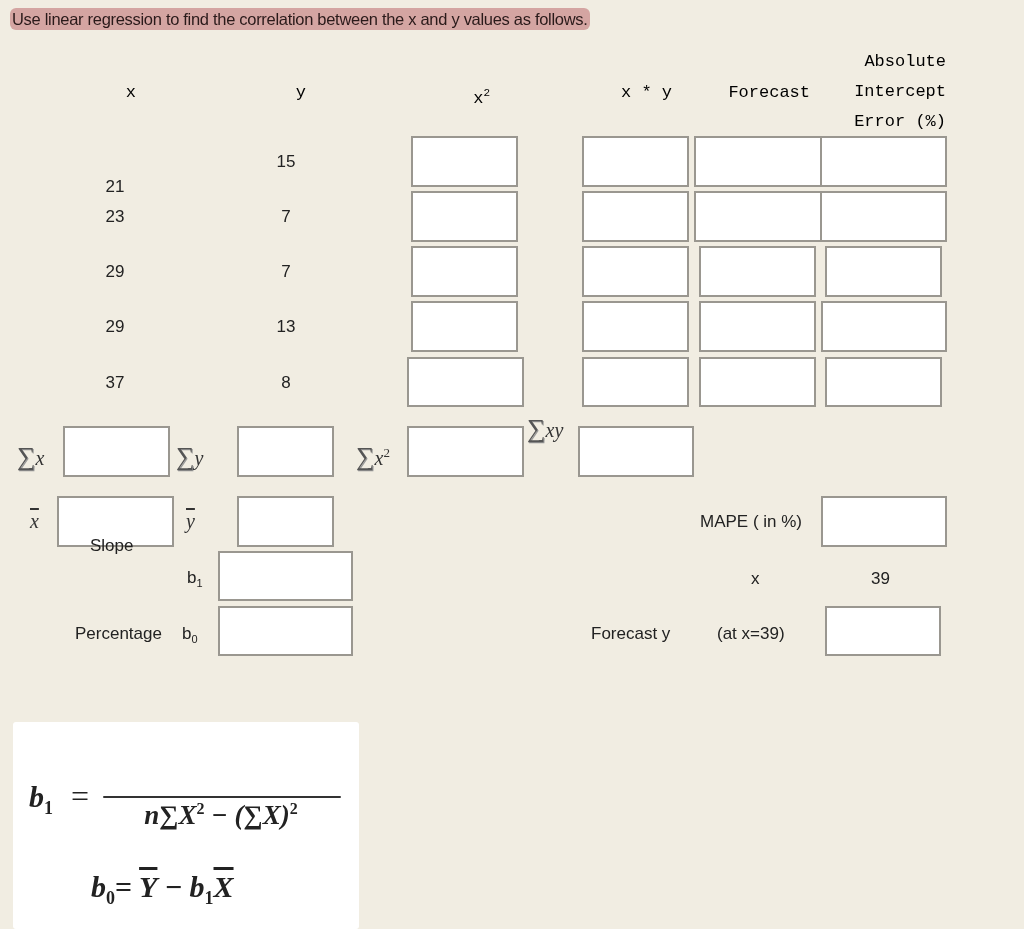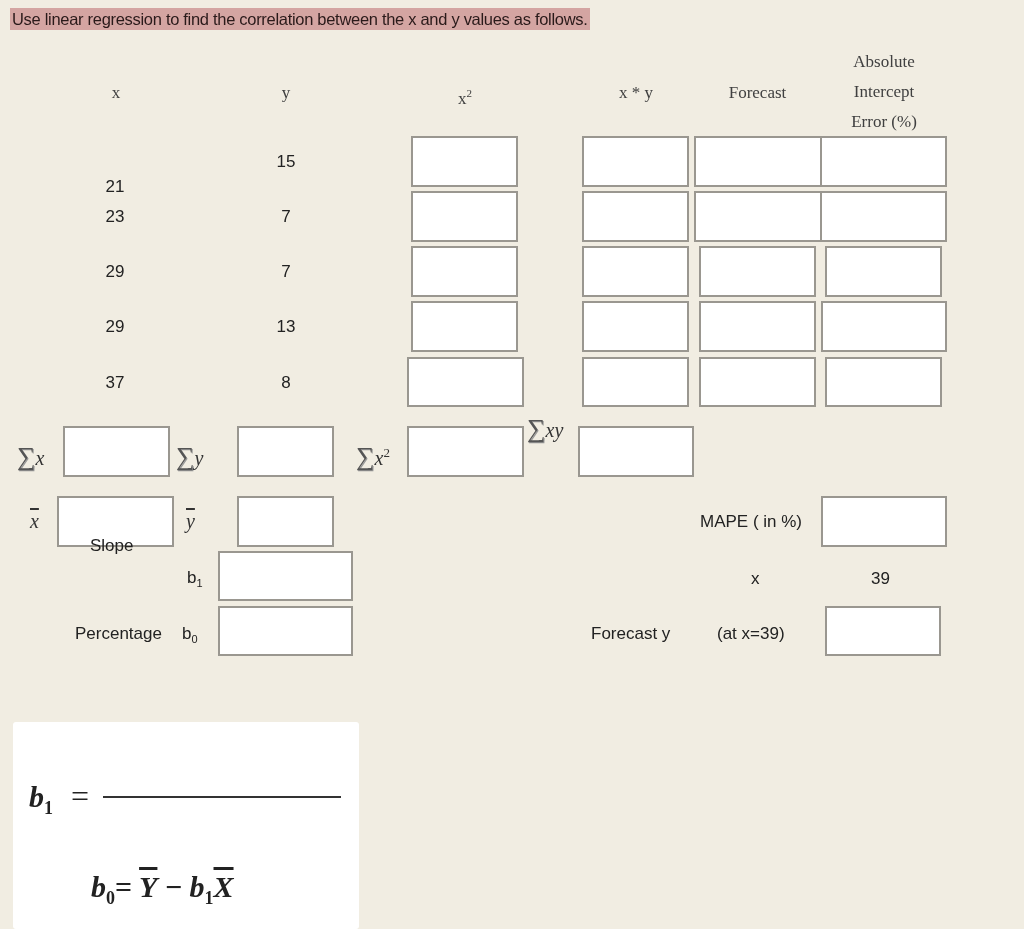--- a/index.html
+++ b/index.html
@@ -2,29 +2,29 @@
 <html><head>
 <meta charset="utf-8">
 <style>
   html, body { margin:0; padding:0; }
   body {
     width:1024px; height:929px; position:relative; overflow:hidden;
     background:#f1ede2;
     font-family:"DejaVu Sans", "Liberation Sans", sans-serif;
     color:#222;
   }
-  .abs { position:absolute; }
+  .abs { position:absolute;border-radius:6px; }
   .title {
     left:10px; top:8px; height:22px; line-height:22px;
     background:#d4a5a2; color:#2a1a1a; font-size:16.5px; padding:0 2px;
     letter-spacing:-0.3px;
     font-family:"Liberation Sans", sans-serif;
   }
   .lbl { font-size:17px; font-family:"Liberation Sans", sans-serif; color:#222; text-align:center; white-space:nowrap; }
-  .hdr { font-size:17px; font-family:Liberation Serif, serif; color:#404040; text-align:center; line-height:30px; }
+  .hdr { font-size:17px; font-family:Liberation Mono, monospace; color:#000000; text-align:right; line-height:30px; }
   .box {
     position:absolute; background:#fff; border:2px solid #9a9790; box-sizing:border-box;
   }
   .box input {
     width:100%; height:100%; border:none; outline:none; background:transparent; box-sizing:border-box;
     font-size:16px; padding:0 6px;
   }
   .sum { font-family:"Liberation Serif", serif; font-style:italic; font-size:20px; color:#333; }
   .sigma { font-style:normal; font-size:26px; color:#555; text-shadow:1px 1px 0 #999; }
   .formula-card {
@@ -116,15 +116,16 @@
 
 <div class="abs lbl" style="left:591px; top:624px;">Forecast y</div>
 <div class="abs lbl" style="left:717px; top:624px;">(at x=39)</div>
 <div class="box" style="left:825px; top:606px; width:116px; height:50px;"><input value="" style=""></div>
 
 <div class="abs formula-card">
 
   <div class="abs math" style="left:16px; top:58px; font-size:30px; font-weight:bold;"><span>b</span><sub style="font-size:18px; font-style:normal;">1</sub></div>
   <div class="abs math" style="left:58px; top:56px; font-size:32px; font-style:normal;">=</div>
   <div class="abs" style="left:90px; top:74px; width:238px; height:2px; background:#333;"></div>
+  <div class="abs math" style="left:88px; top:78px; width:240px; text-align:center; font-size:27px; font-weight:bold; white-space:nowrap;"><span>n∑X</span><sup style="font-size:16px; font-style:normal;">2</sup><span> − (∑X)</span><sup style="font-size:16px; font-style:normal;">2</sup></div>
 
   <div class="abs math" style="left:78px; top:148px; font-size:30px; font-weight:bold; white-space:nowrap;"><span>b</span><sub style="font-size:18px; font-style:normal;">0</sub><span style="font-style:normal;">=</span> <span style="text-decoration:overline;">Y</span><span style="font-style:normal;"> − </span><span>b</span><sub style="font-size:18px; font-style:normal;">1</sub><span style="text-decoration:overline;">X</span></div>
 </div>
 
 </body></html>

